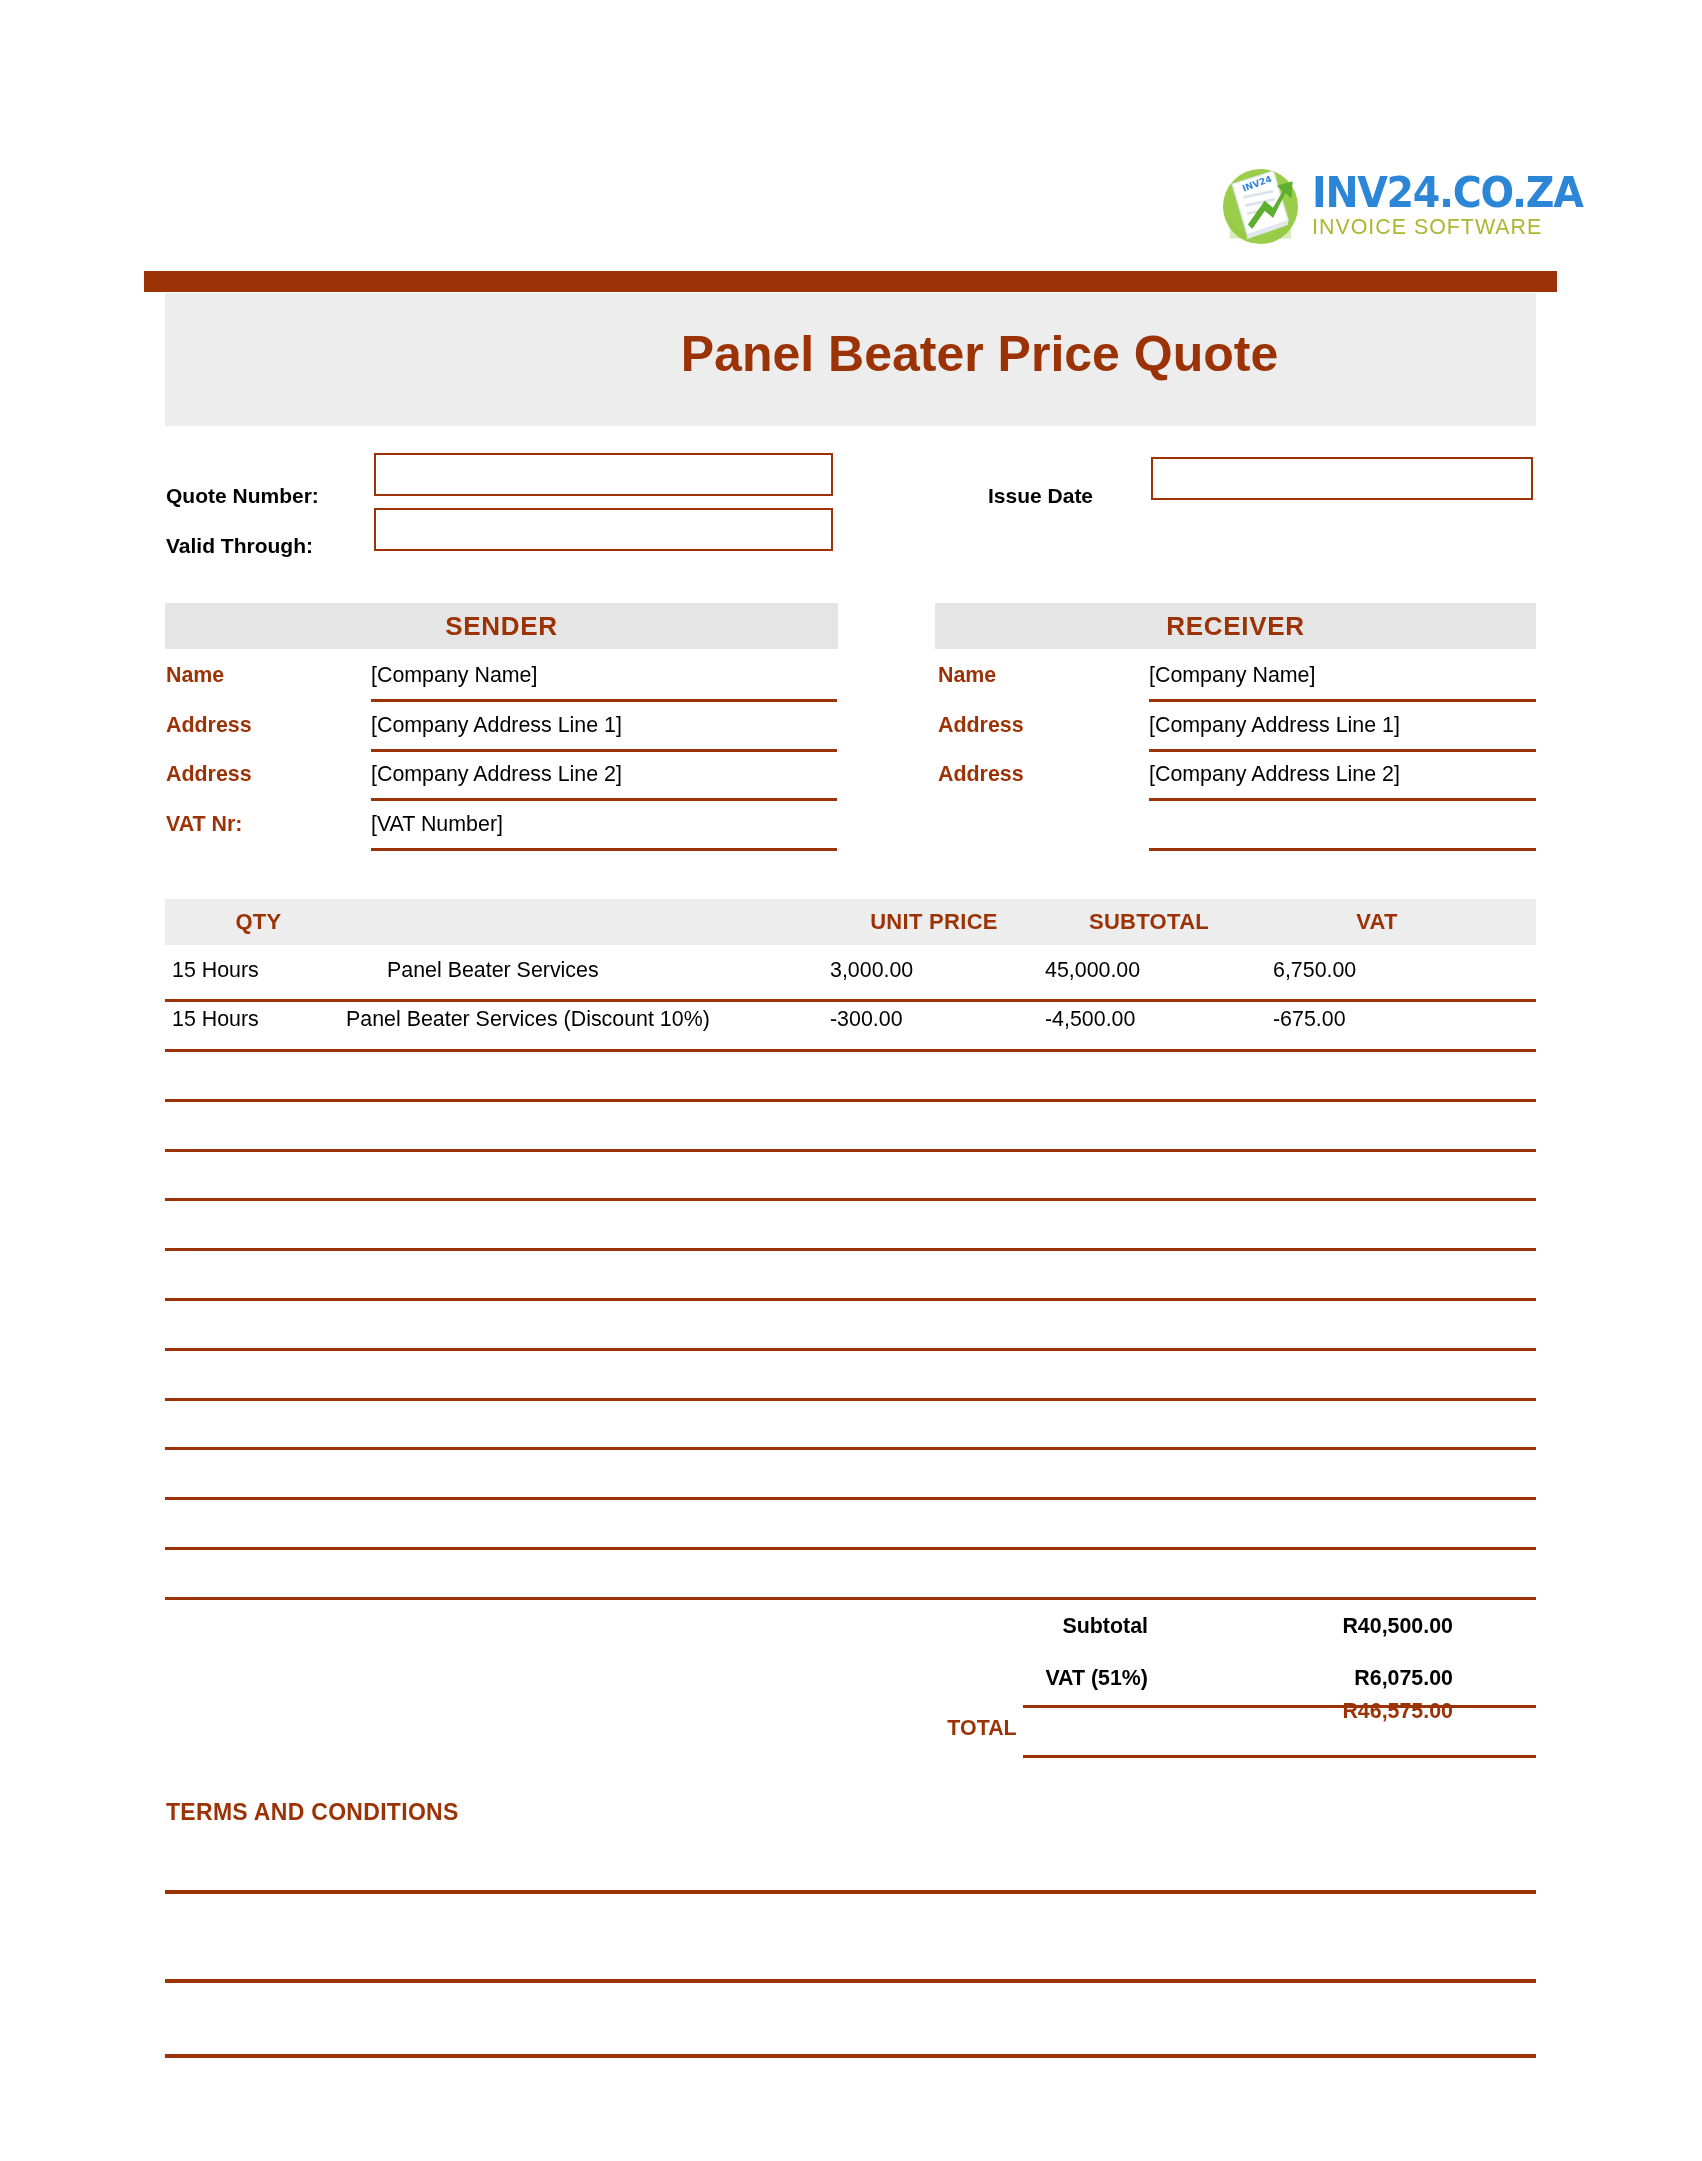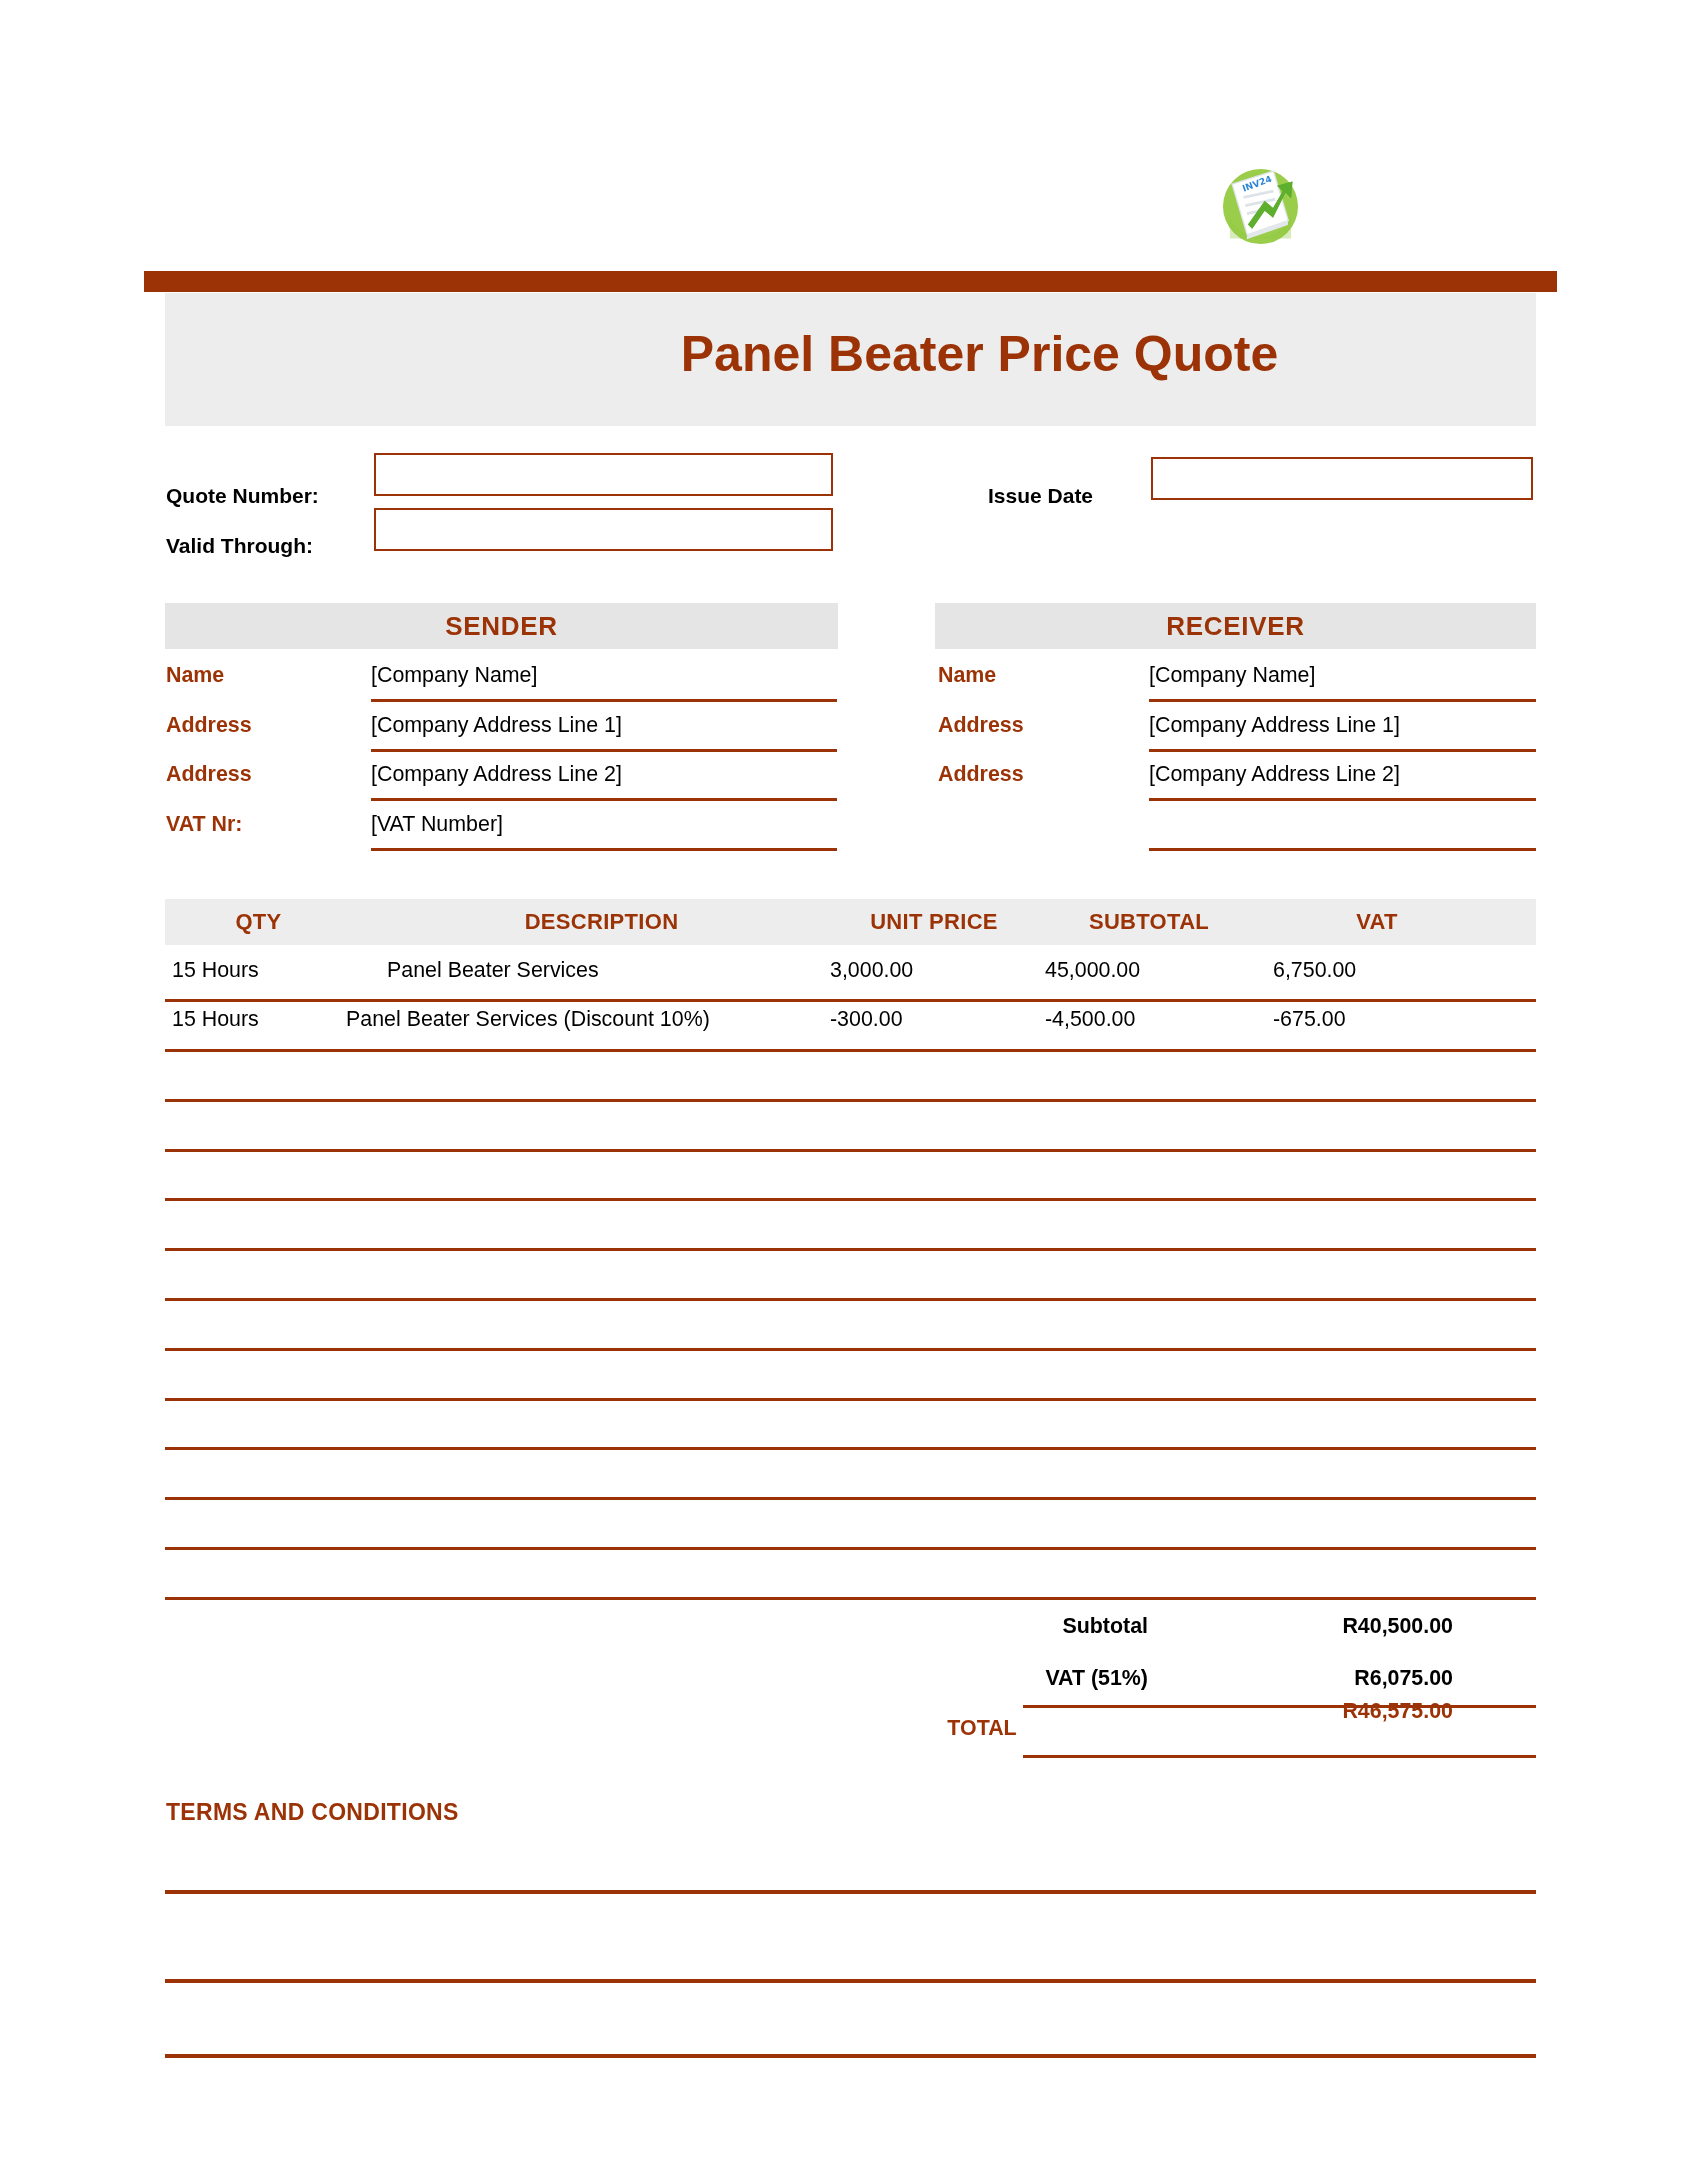--- a/index.html
+++ b/index.html
@@ -230,20 +230,24 @@
           <path d="M36 100 L98 92 L96 98 L34 106 Z" fill="#e3e8ec"></path>
           <rect x="42" y="44" width="44" height="4" fill="#dde3e8"></rect>
           <rect x="42" y="56" width="44" height="4" fill="#dde3e8"></rect>
           <rect x="42" y="68" width="36" height="4" fill="#dde3e8"></rect>
           <text x="44" y="38" font-family="DejaVu Sans, sans-serif" font-size="13" font-weight="700" fill="#2c86d8" transform="rotate(-8 44 38)">INV24</text>
         </g>
         <path d="M52 96 L70 70 L82 80 L100 44 L108 52 L110 28 L88 34 L96 42 L82 66 L70 56 L46 90 Z" fill="#4f9c2a"></path>
         <path d="M52 96 L70 70 L82 80 L100 44 L108 52 L110 28 L88 34 L96 42 L82 66 L70 56 L46 90 Z" fill="#63b52f" opacity="0.75"></path>
       </svg>
     </div>
+    <div class="logo-text">
+      <span class="logo-title">INV24.CO.ZA</span>
+      <span class="logo-sub">INVOICE SOFTWARE</span>
+    </div>
   </div>
 
   <div class="rust-bar"></div>
   <div class="title-band"></div>
   <div class="title-text">Panel Beater Price Quote</div>
 
   <div class="meta-label" style="left:166px; top:465px;">Quote Number:</div>
   <div class="meta-box" style="left:374px; top:453px; width:459px; height:43px;"></div>
 
   <div class="meta-label" style="left:166px; top:515px;">Valid Through:</div>
@@ -284,21 +288,20 @@
   <div class="party-value" style="left:1149px; top:762px;">[Company Address Line 2]</div>
   <div class="party-rule" style="left:1149px; top:798px; width:387px;"></div>
 
   <div class="party-label" style="left:938px; top:812px;"></div>
   <div class="party-value" style="left:1149px; top:812px;"></div>
   <div class="party-rule" style="left:1149px; top:848px; width:387px;"></div>
 
   <div class="items-head"></div>
 
   <div class="items-head-cell" style="left:172px; width:173px;">QTY</div>
-  <div class="items-head-cell" style="left:387px; width:429px;">DESCRIPTION</div>
   <div class="items-head-cell" style="left:830px; width:208px;">UNIT PRICE</div>
   <div class="items-head-cell" style="left:1045px; width:208px;">SUBTOTAL</div>
   <div class="items-head-cell" style="left:1273px; width:208px;">VAT</div>
 
   <div class="item-cell" style="left:172px; top:958px; width:173px;">15 Hours</div>
   <div class="item-cell" style="left:387px; top:958px; width:429px;">Panel Beater Services</div>
   <div class="item-cell" style="left:830px; top:958px; width:208px;">3,000.00</div>
   <div class="item-cell" style="left:1045px; top:958px; width:208px;">45,000.00</div>
   <div class="item-cell" style="left:1273px; top:958px; width:208px;">6,750.00</div>
   <div class="row-rule" style="top:999px;"></div>

